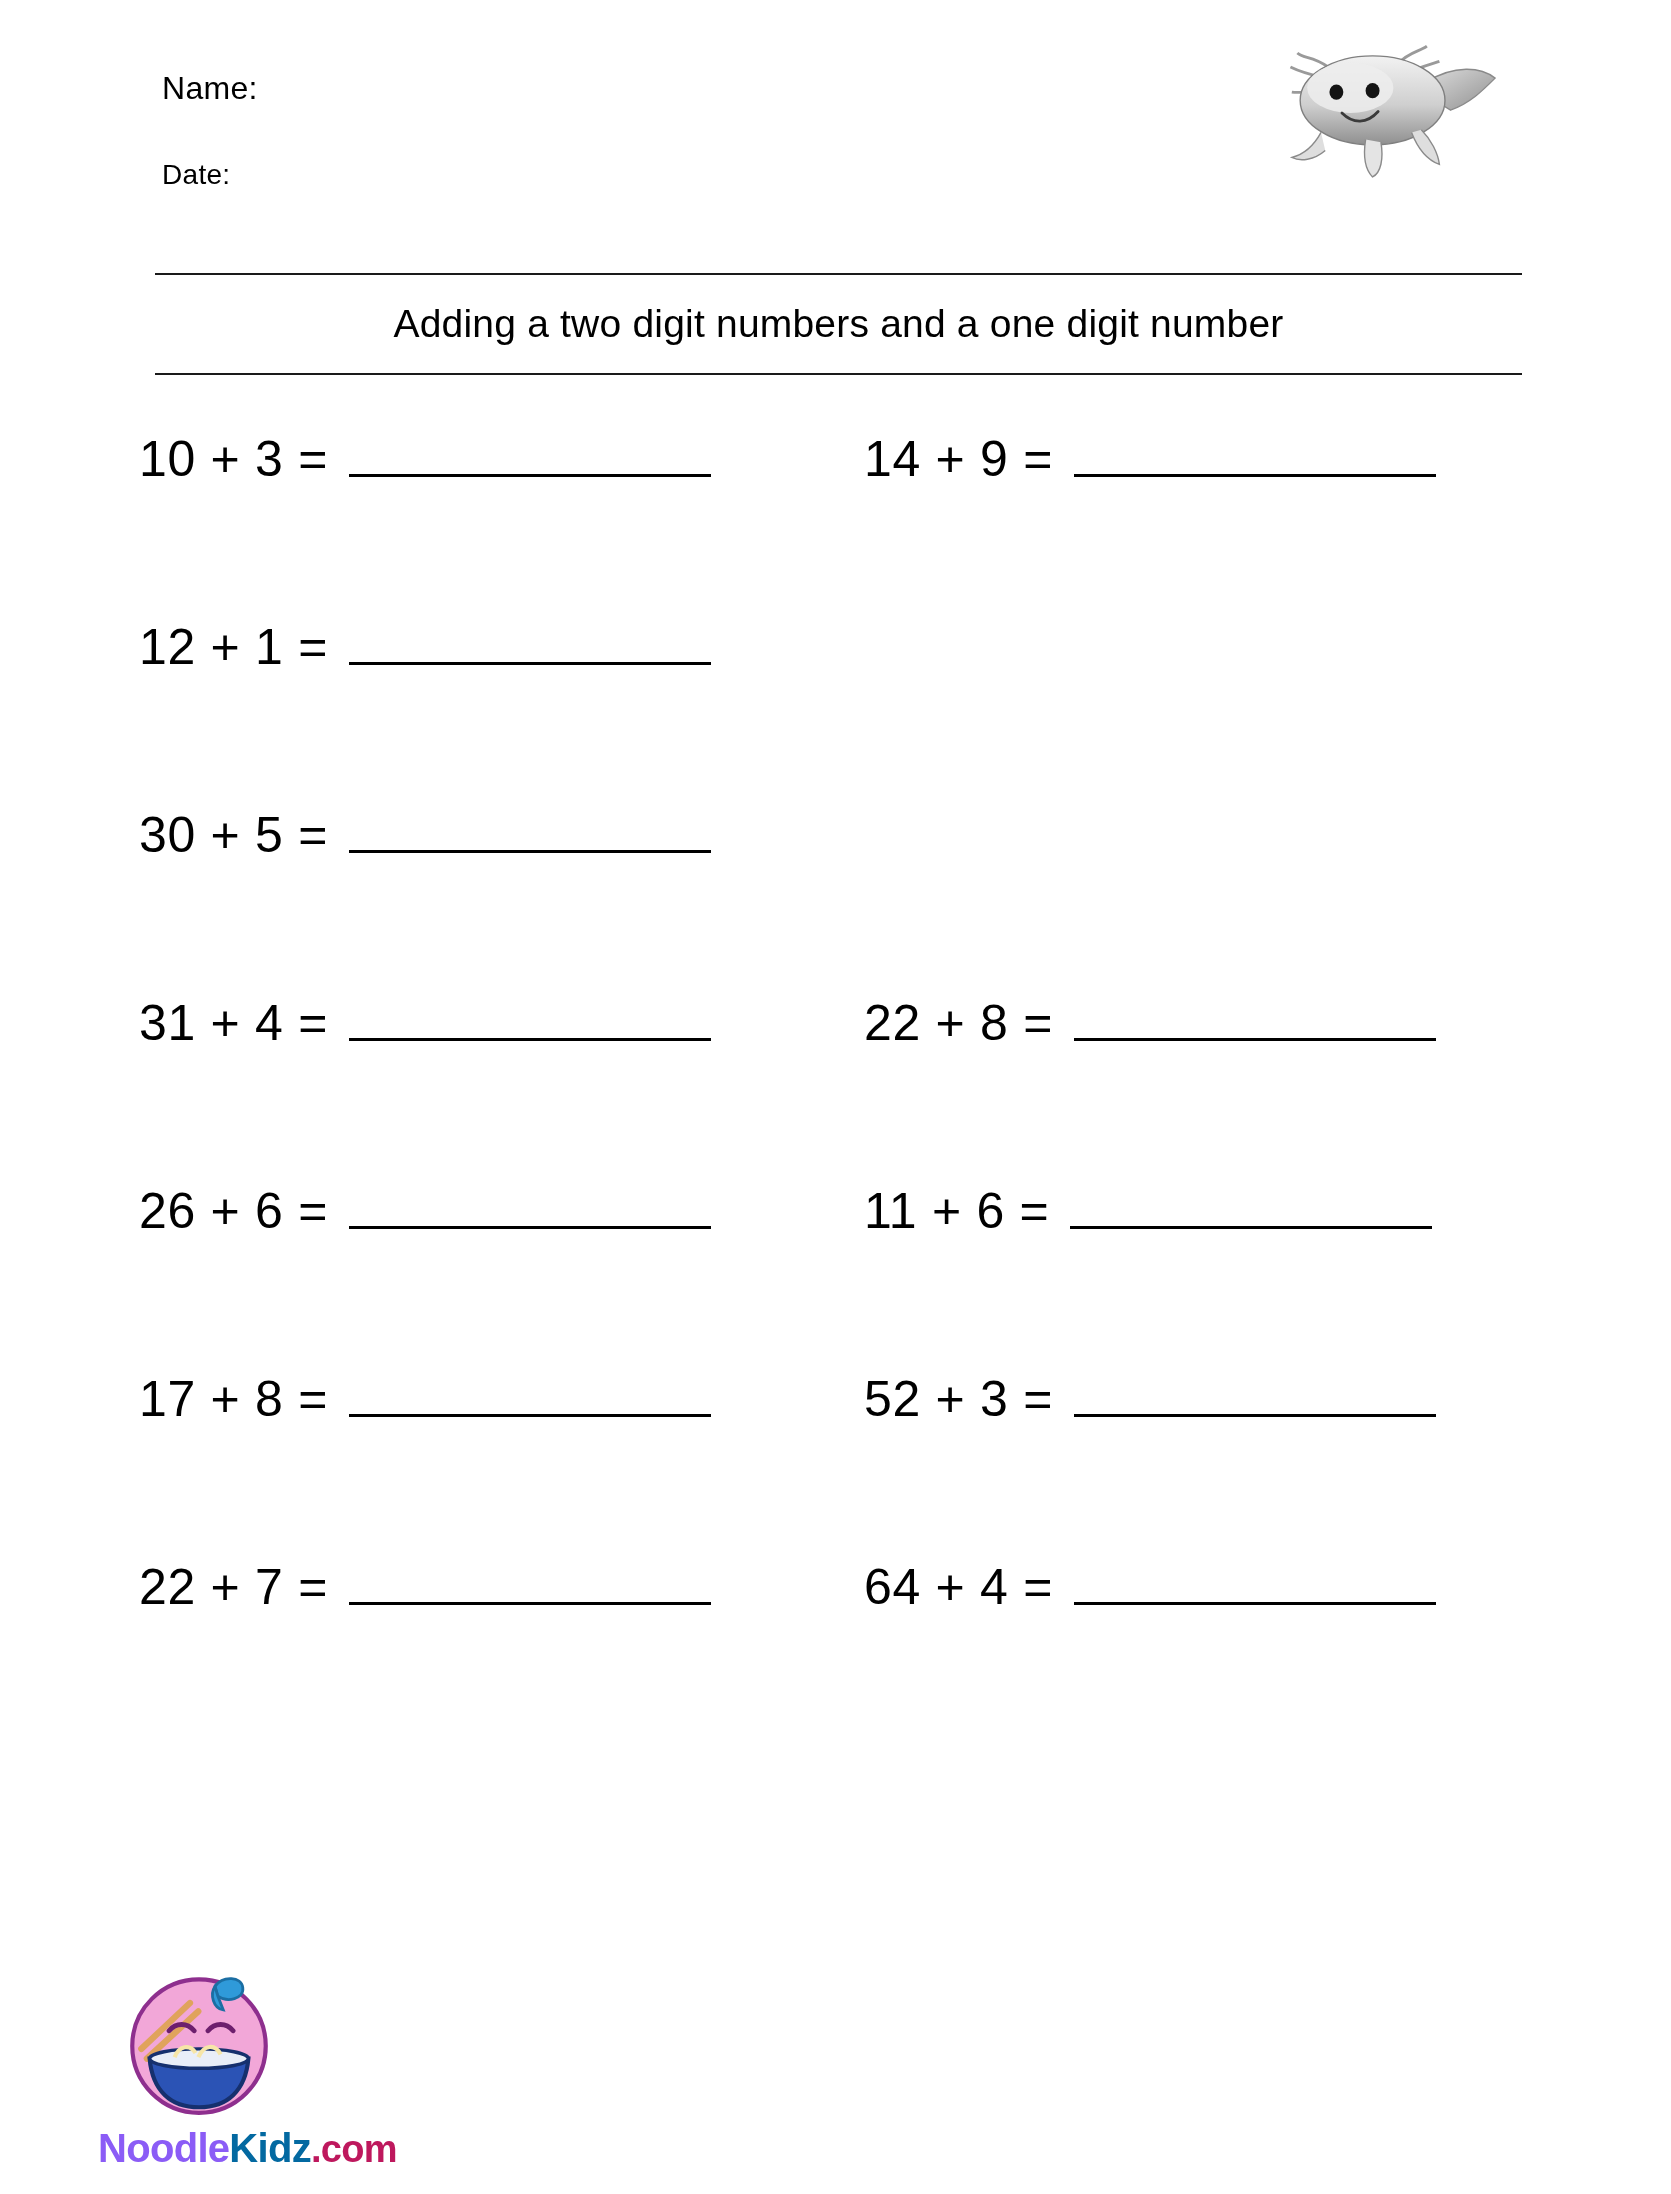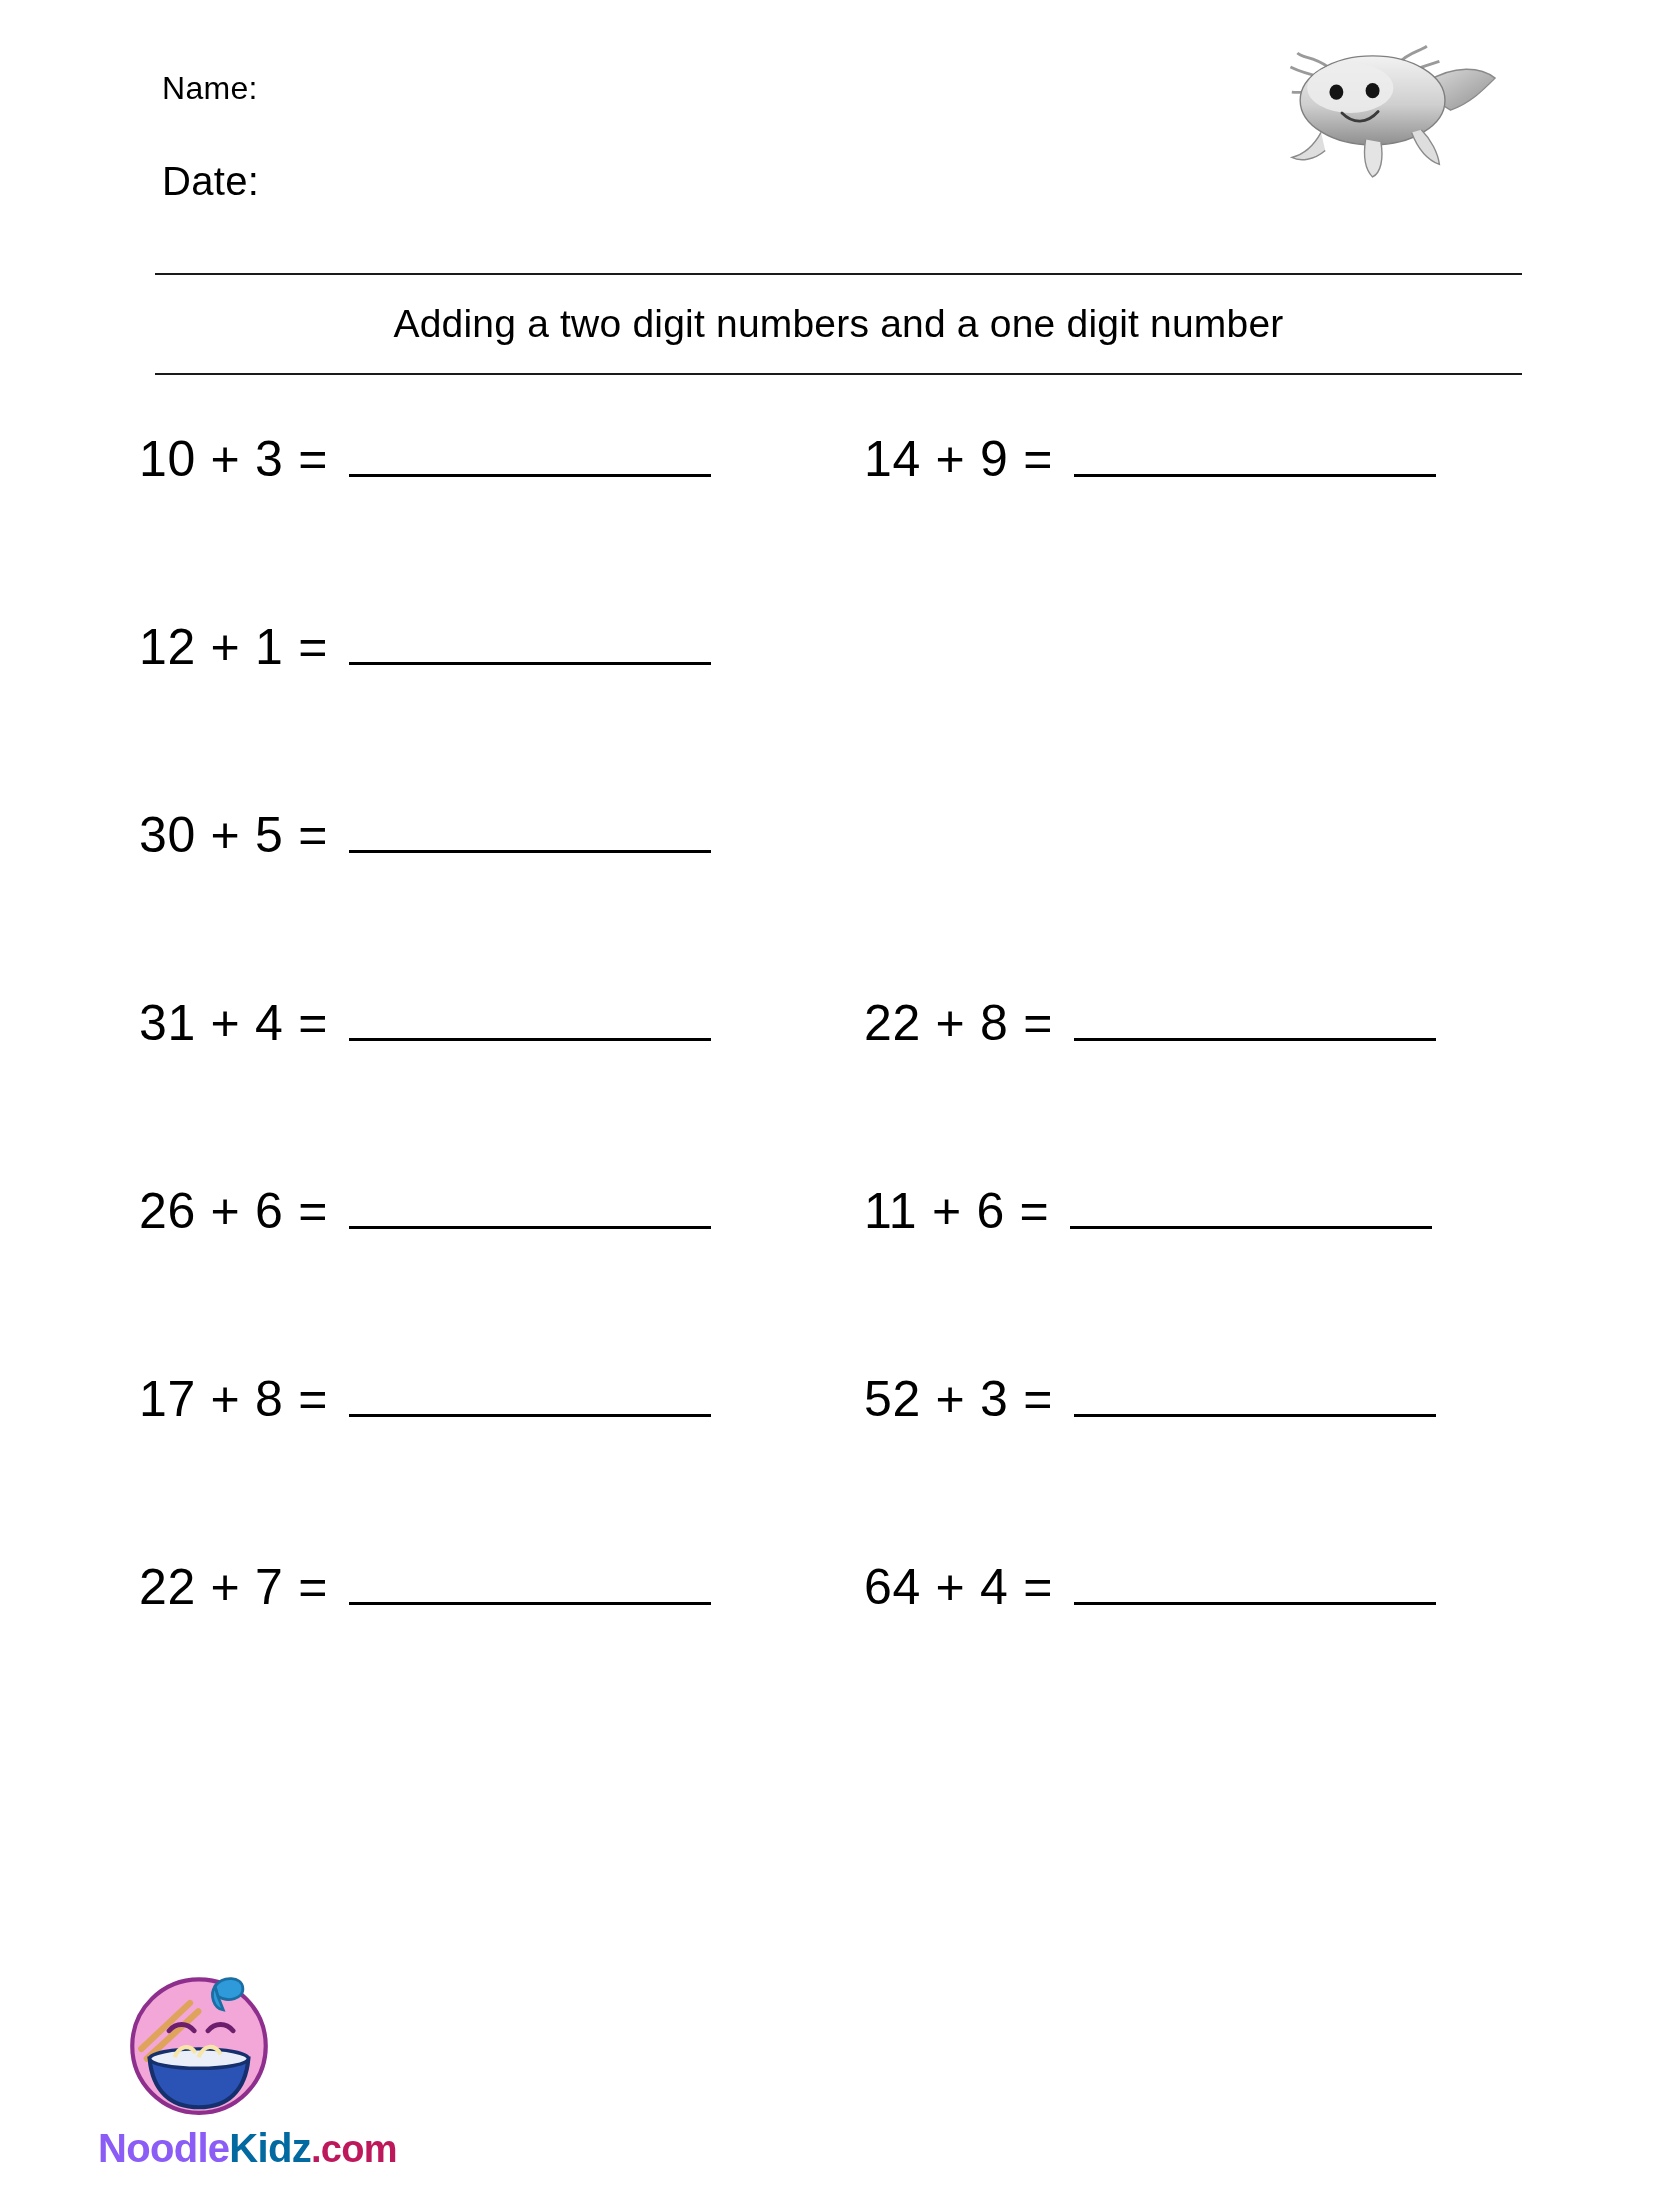--- a/index.html
+++ b/index.html
@@ -31,21 +31,21 @@
     position: absolute;
     left: 162px;
     top: 70px;
     font-size: 32px;
     letter-spacing: 0.3px;
   }
   .date-label {
     position: absolute;
     left: 162px;
     top: 159px;
-    font-size: 40px;
+    font-size: 28px;
     letter-spacing: 0.3px;
   }
 
   
   .mascot {
     position: absolute;
     left: 1261px;
     top: 28px;
     width: 251px;
     height: 181px;

